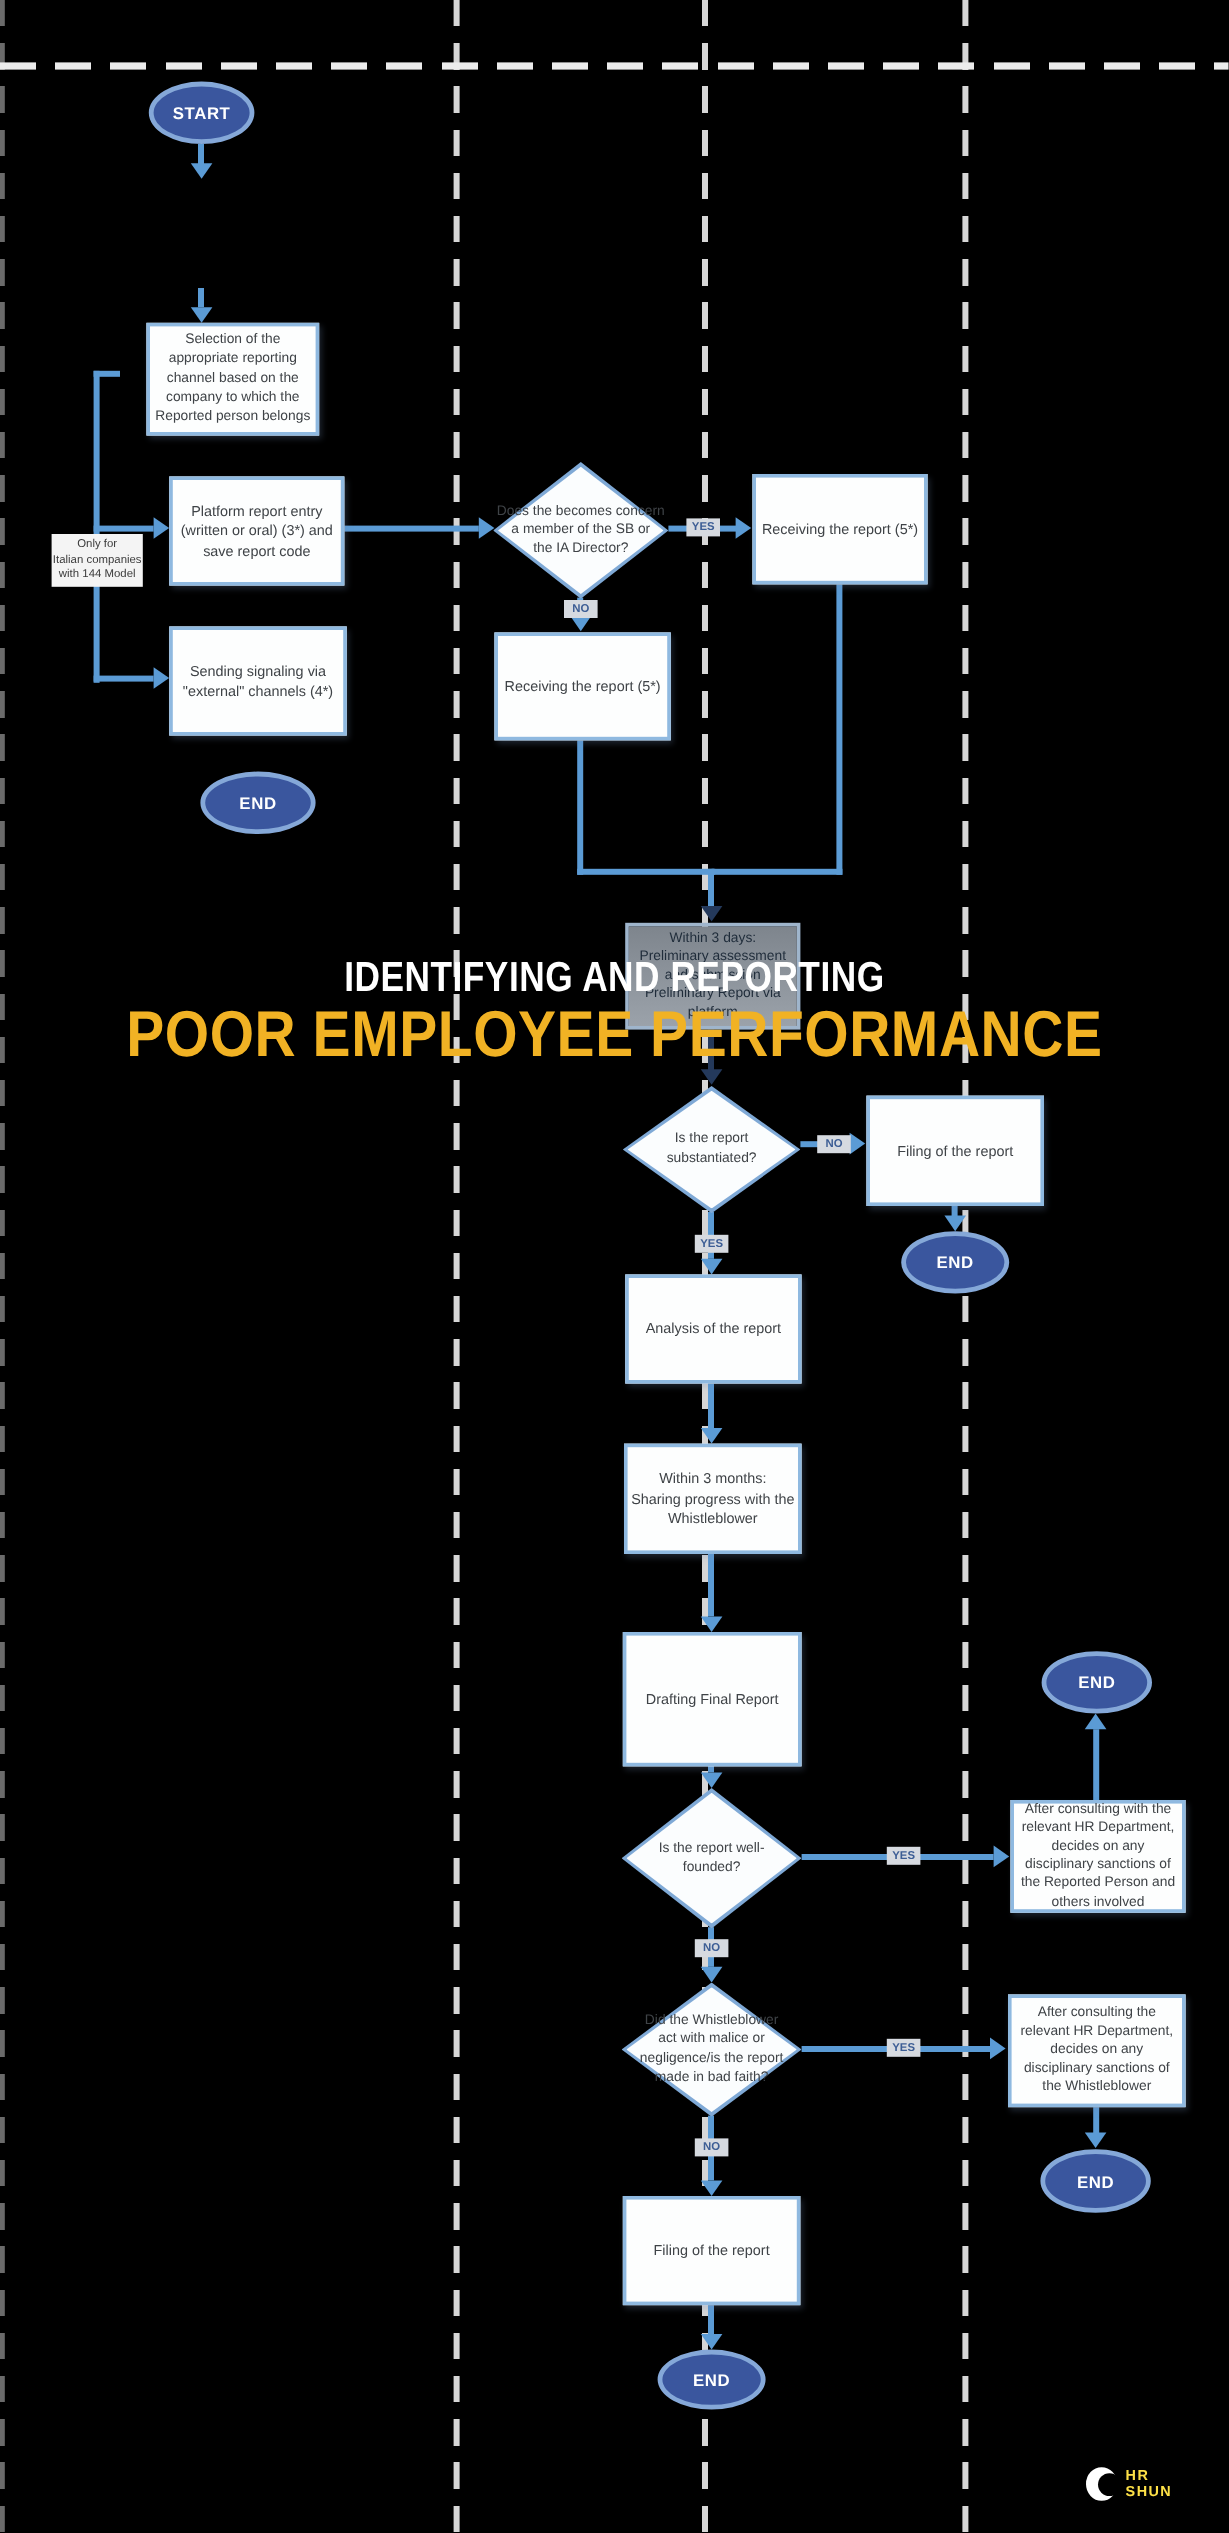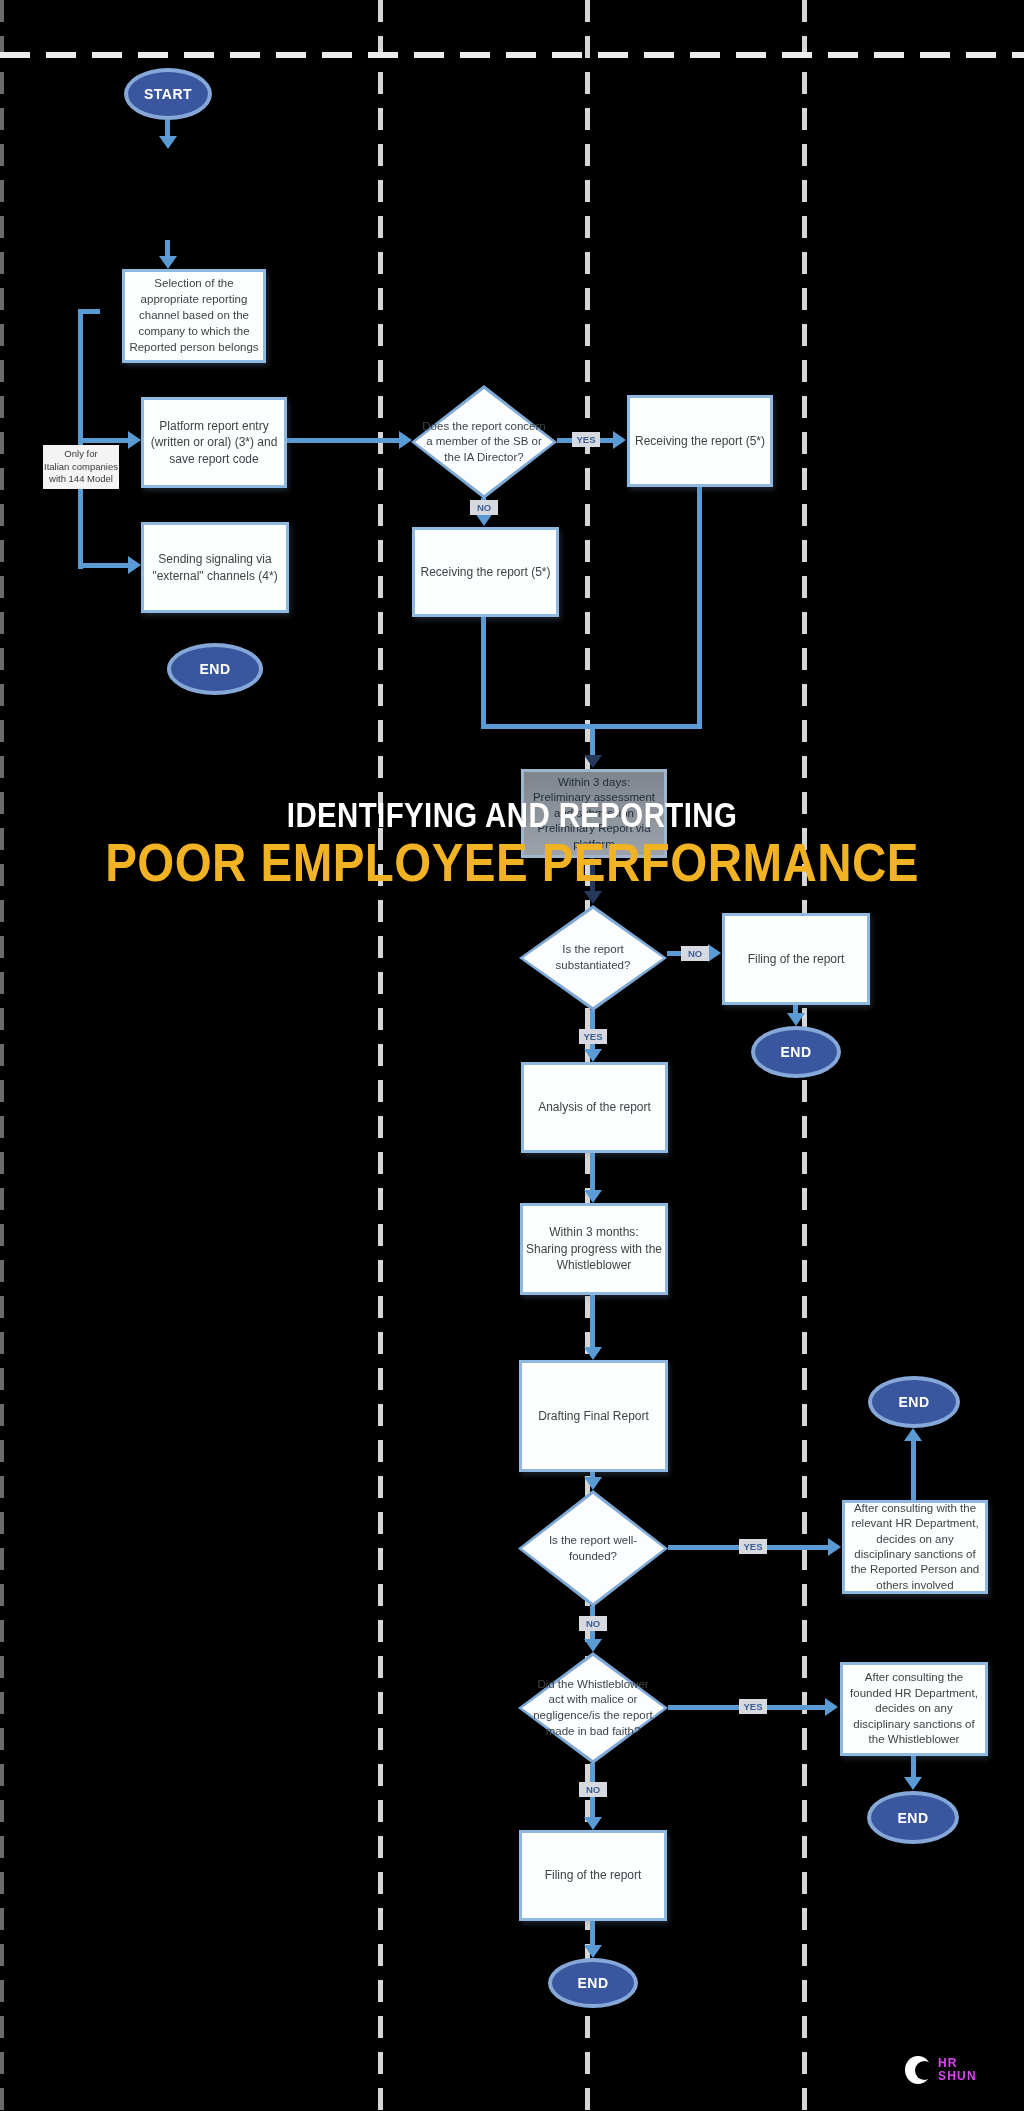--- a/index.html
+++ b/index.html
@@ -44,21 +44,21 @@
         font-size:9.5px;font-weight:bold;text-align:center;line-height:15px;}
   
   .title-line{position:absolute;left:0;width:1024px;text-align:center;z-index:6;font-weight:bold;}
   .t1{top:795px;font-size:35px;color:#FFFFFF;transform:scaleX(.84);letter-spacing:.5px;}
   .t2{top:831px;font-size:54px;color:#F1B224;transform:scaleX(.88);letter-spacing:.5px;}
   
   .logo{position:absolute;left:905px;top:2056px;z-index:6;display:flex;align-items:center;gap:7px;}
   .logo-mark{position:relative;width:26px;height:28px;}
   .logo-c1{position:absolute;left:0;top:0;width:26px;height:28px;border-radius:50%;background:#fff;}
   .logo-c2{position:absolute;left:10px;top:5px;width:19px;height:19px;border-radius:50%;background:#000;}
-  .logo-text{color:#d946ef;font-weight:bold;font-size:12px;line-height:1.05;letter-spacing:1.2px;}
+  .logo-text{color:#fde047;font-weight:bold;font-size:12px;line-height:1.05;letter-spacing:1.2px;}
 </style>
 </head>
 <body>
 
 <div class="stage">
 
   <div class="vlane" style="left:0;width:4px;opacity:.5;"></div>
   <div class="vlane" style="left:378px;"></div>
   <div class="vlane" style="left:585px;"></div>
   <div class="vlane" style="left:802px;"></div>
@@ -173,21 +173,21 @@
 "external" channels (4*)</span>
   </div>
 
   <div class="oval" style="left:167px;top:643px;width:96px;height:52px;">
     <span>END</span>
   </div>
 
   <div class="diamond" style="left:411px;top:385px;width:146px;height:114px;">
     <div class="d-outer"></div>
     <div class="d-inner"></div>
-    <div class="d-label">Does the report concern
+    <div class="d-label">Does the becomes concern
 a member of the SB or
 the IA Director?</div>
   </div>
 
   <div class="box" style="left:627px;top:395px;width:146px;height:92px;">
     <span>Receiving the report (5*)</span>
   </div>
 
   <div class="box" style="left:412px;top:527px;width:147px;height:90px;">
     <span>Receiving the report (5*)</span>
@@ -254,21 +254,21 @@
     <div class="d-outer"></div>
     <div class="d-inner"></div>
     <div class="d-label">Did the Whistleblower
 act with malice or
 negligence/is the report
 made in bad faith?</div>
   </div>
 
   <div class="box small" style="left:840px;top:1662px;width:148px;height:94px;">
     <span>After consulting the
-founded HR Department,
+relevant HR Department,
 decides on any
 disciplinary sanctions of
 the Whistleblower</span>
   </div>
 
   <div class="oval" style="left:867px;top:1791px;width:92px;height:53px;">
     <span>END</span>
   </div>
 
   <div class="box" style="left:519px;top:1830px;width:148px;height:91px;">

